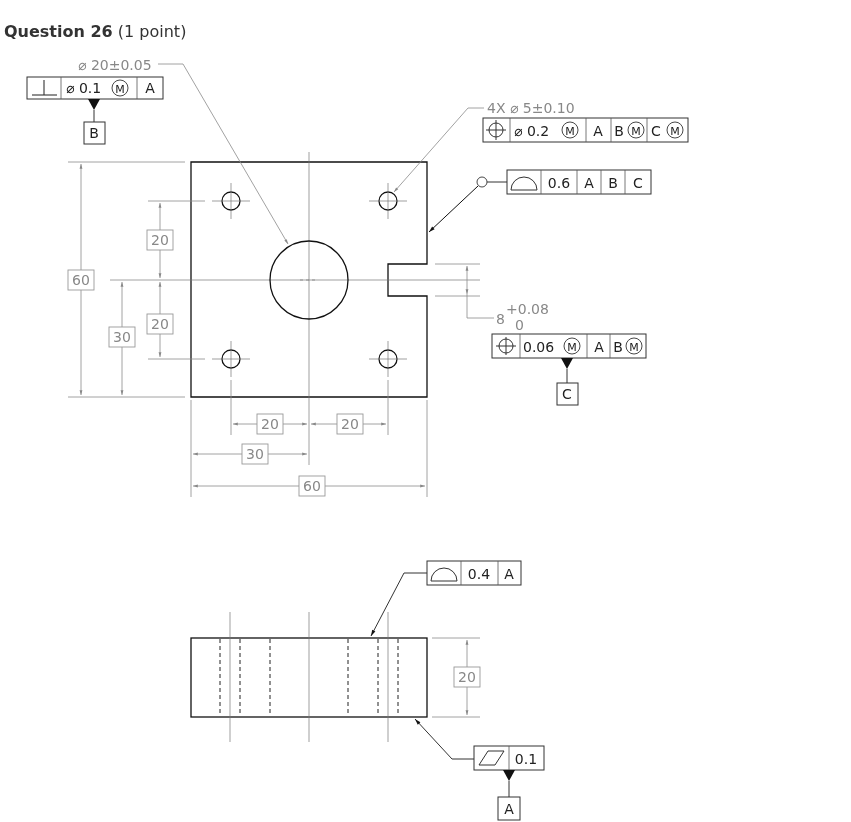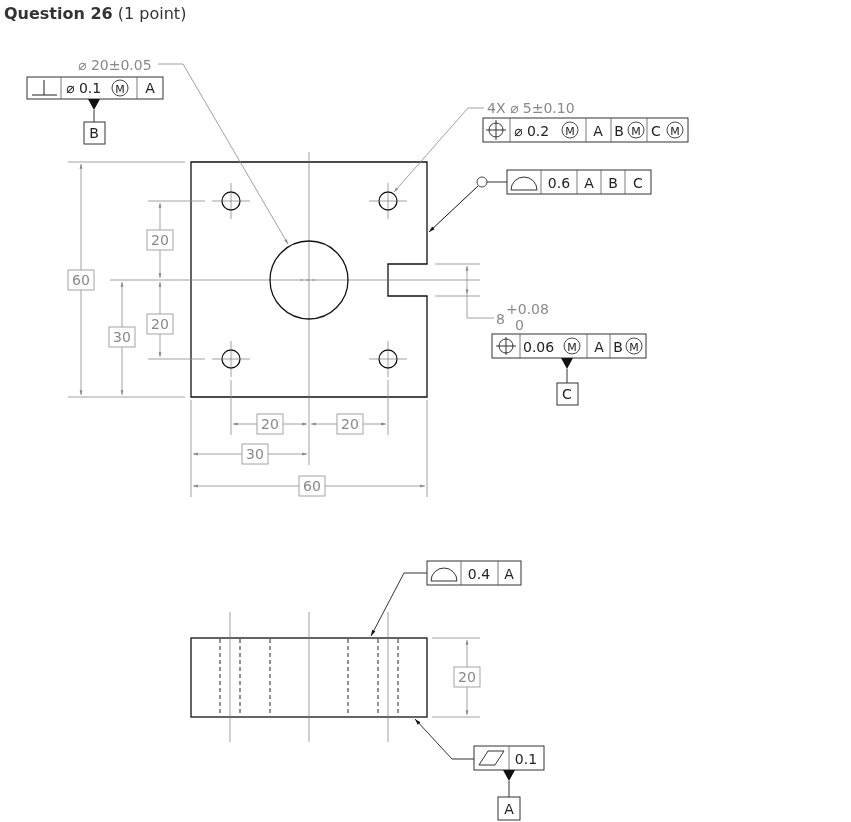--- a/index.html
+++ b/index.html
@@ -1,17 +1,17 @@
 <!DOCTYPE html>
 <html><head>
 <meta charset="utf-8">
 <style>
   html, body { margin:0; padding:0; background:#ffffff; }
   body { width:851px; height:822px; position:relative; overflow:hidden; font-family:"Liberation Sans", sans-serif; }
-  .q-title { position:absolute; left:4px; top:4px; font-size:16px; color:#333333; font-family:"DejaVu Sans", sans-serif; }
+  .q-title { position:absolute; left:4px; top:22px; font-size:16px; color:#333333; font-family:"DejaVu Sans", sans-serif; }
   .q-title b { font-weight:bold; }
   .q-title span.pts { font-weight:normal; }
   svg { position:absolute; left:0; top:0; }
   .obj { stroke:#111; stroke-width:1.3; fill:none; }
   .thin { stroke:#555; stroke-width:0.8; fill:none; }
   .dim { stroke:#8a8a8a; stroke-width:0.8; fill:none; }
   .center { stroke:#777; stroke-width:0.7; fill:none; }
   .hidden { stroke:#222; stroke-width:1; fill:none; stroke-dasharray:4 3; }
   .box { stroke:#333; stroke-width:1; fill:#fff; }
   .dimbox { stroke:#999; stroke-width:0.9; fill:#fff; }

